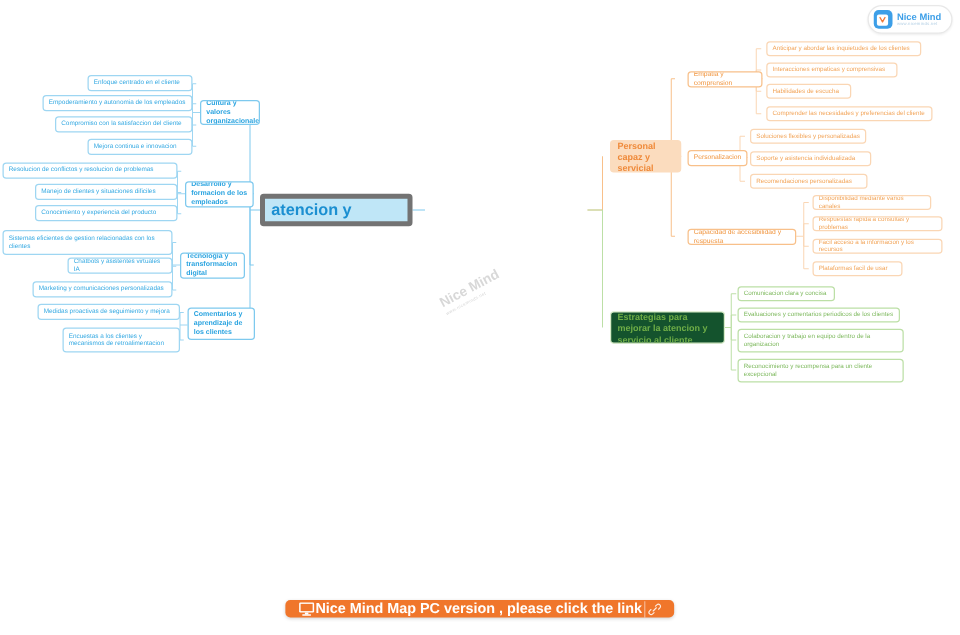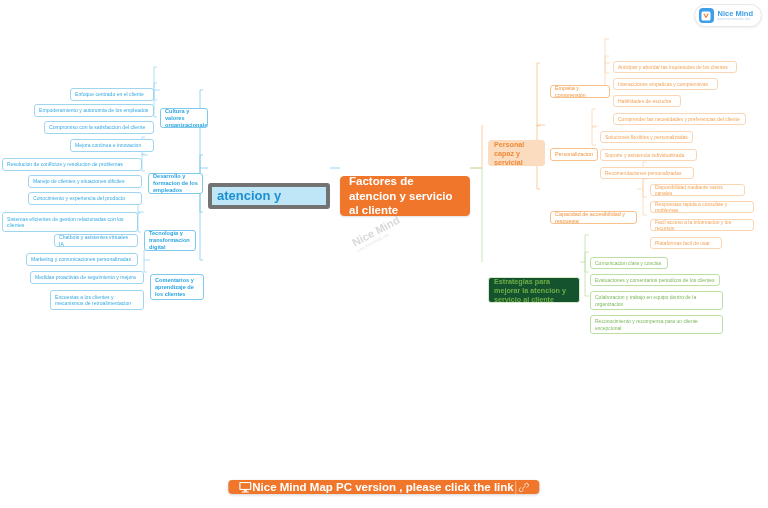--- a/index.html
+++ b/index.html
@@ -22,21 +22,20 @@
     pointer-events: none;
   }
   .node {
     position: absolute;
     display: flex;
     align-items: center;
     border-radius: 3px;
     line-height: 1.25;
     white-space: normal;
     overflow: hidden;
-    margin-top: 28px;
   }
   .node span { display: block; width: 100%; }
 
   
   .n-center {
     background: #f0762b;
     border: 1px solid #f0762b;
     color: #ffffff;
     font-size: 11.5px;
     font-weight: bold;
@@ -256,23 +255,20 @@
       <path d="M643 189 L643 215 L647 215" stroke="#fad6b4"></path>
 
       <path d="M580 262 L585 262" stroke="#bcdfa6"></path>
       <path d="M585 262 L585 235 L589 235" stroke="#bcdfa6"></path>
       <path d="M585 262 L585 252 L589 252" stroke="#bcdfa6"></path>
       <path d="M585 262 L585 272 L589 272" stroke="#bcdfa6"></path>
       <path d="M585 262 L585 296 L589 296" stroke="#bcdfa6"></path>
     </g>
   </svg>
 
-  <div class="node n-center" style="left:340px; top:148px; width:130px; height:40px;">
-    <span>Factores de atencion y servicio al cliente</span>
-  </div>
 
   <div class="node n-blue-main" style="left:208px; top:155px; width:122px; height:26px;">
     <span>Factores que impactan la atencion y servicio  al cliente</span>
   </div>
 
   <div class="node n-blue-2" style="left:160px; top:80px; width:48px; height:20px;">
     <span>Cultura y valores organizacionales</span>
   </div>
   <div class="node n-blue-3" style="left:70px; top:60px; width:84px; height:13px;">
     <span>Enfoque centrado en el cliente</span>

